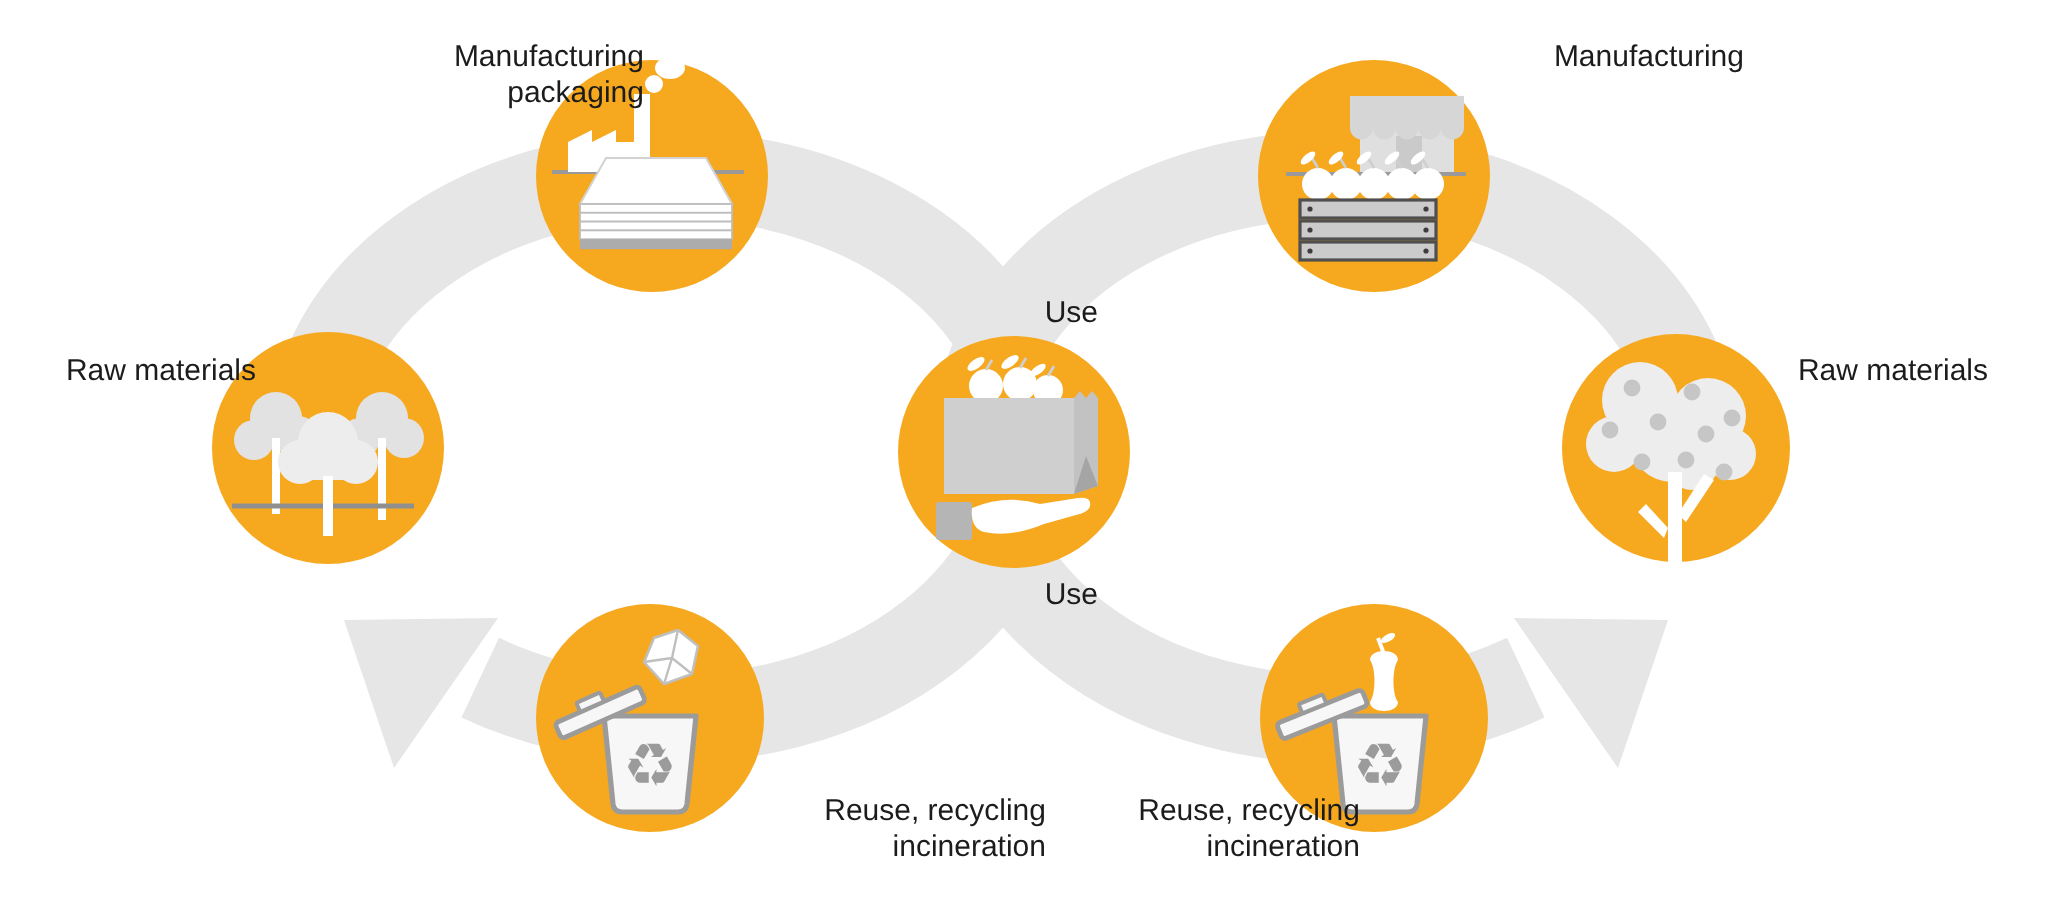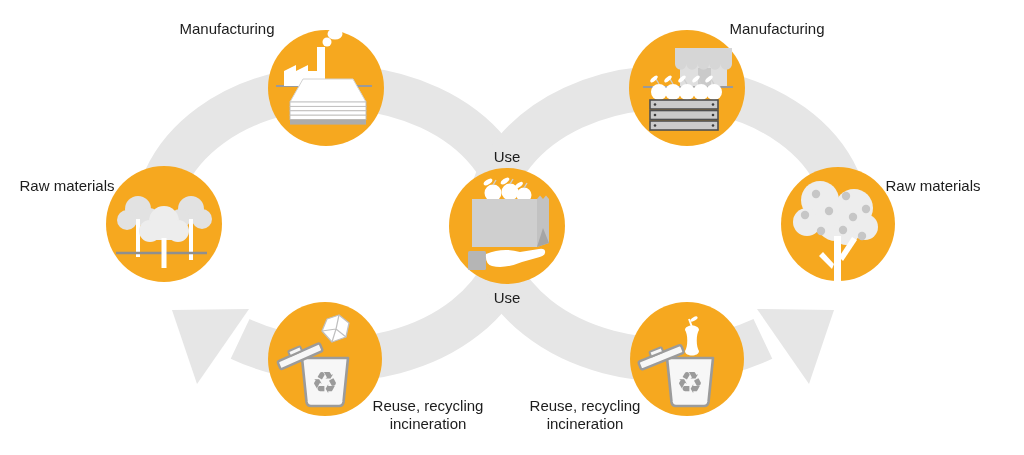--- a/index.html
+++ b/index.html
@@ -12,21 +12,21 @@
   .canvas{
     position:relative;width:1024px;height:455px;background:#fff;overflow:hidden;
     font-family:"Liberation Sans",sans-serif;
   }
   svg{position:absolute;left:0;top:0;}
   .ringpath{fill:none;stroke:var(--band);stroke-width:44;}
   .ringhead{fill:var(--band);stroke:none;}
   .node-circle{fill:var(--accent);}
   .recycle-glyph{font-family:"DejaVu Sans",sans-serif;font-size:30px;fill:var(--outline);}
   .label{
-    position:absolute;text-align:center;color:var(--text);
+    position:absolute;text-align:right;color:var(--text);
     font-size:15px;line-height:18px;letter-spacing:0;
   }
   .label span{display:block;}
 </style>
 </head>
 <body>
 
 <div class="canvas">
 
 <svg width="1024" height="455" viewBox="0 0 1024 455">
@@ -204,20 +204,21 @@
         <path d="M-2 -29 C-2 -35 12 -35 12 -29 C9 -25 9 -12 12 -8 C12 -2 -2 -2 -2 -8 C1 -12 1 -25 -2 -29 Z" fill="#FFFFFF"></path>
         <path d="M5 -32 L2 -40" stroke="#FFFFFF" stroke-width="2" fill="none"></path>
         <ellipse cx="7" cy="-40" rx="4" ry="1.8" fill="#FFFFFF" transform="rotate(-30 7 -40)"></ellipse>
       </g>
     </g>
   </g>
 </svg>
 
 <div class="label" style="left:132px;top:20px;width:190px;">
   <span>Manufacturing</span>
+  <span>packaging</span>
 </div>
 
 <div class="label" style="left:6px;top:177px;width:122px;">
   <span>Raw materials</span>
 </div>
 
 <div class="label" style="left:465px;top:148px;width:84px;">
   <span>Use</span>
 </div>
 

